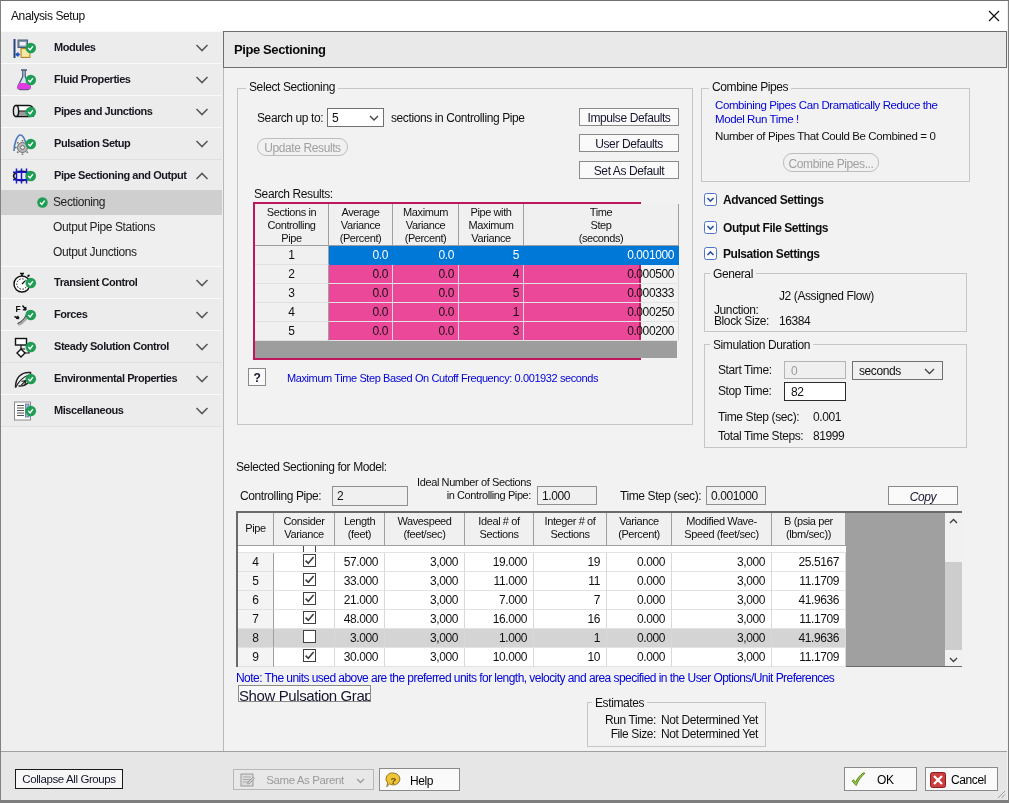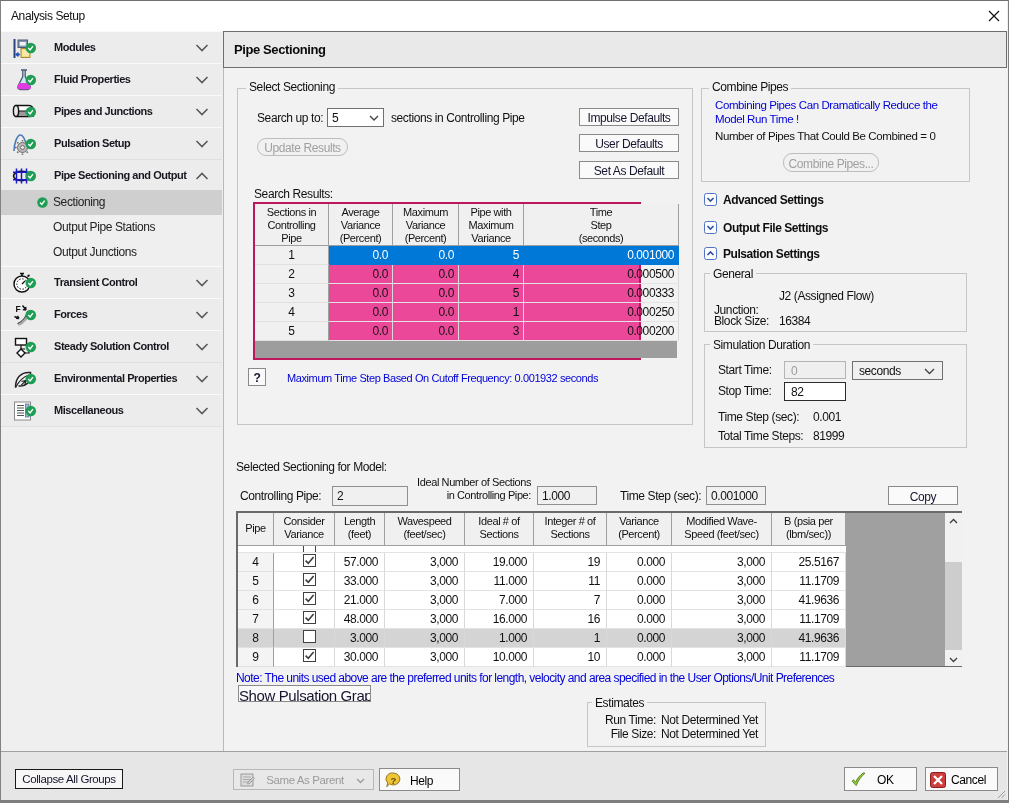--- a/index.html
+++ b/index.html
@@ -320,21 +320,21 @@
   <div class="lbl" style="left:718px;top:429px;">Total Time Steps:</div>
   <div class="lbl" style="left:813px;top:429px;">81999</div>
 
   <div class="lbl" style="left:236px;top:460px;">Selected Sectioning for Model:</div>
   <div class="lbl" style="left:240px;top:489px;">Controlling Pipe:</div>
   <div class="tbox" style="left:332px;top:486px;width:76px;height:20px;background:#f0f0f0;border-color:#8f8f8f;">2</div>
   <div class="lbl" style="left:411px;top:476px;width:120px;text-align:right;line-height:12.5px;font-size:11px;">Ideal Number of Sections<br>in Controlling Pipe:</div>
   <div class="tbox" style="left:537px;top:486px;width:60px;height:19px;background:#f0f0f0;border-color:#8f8f8f;">1.000</div>
   <div class="lbl" style="left:620px;top:489px;">Time Step (sec):</div>
   <div class="tbox" style="left:706px;top:486px;width:60px;height:19px;background:#f0f0f0;border-color:#8f8f8f;">0.001000</div>
-  <div class="btn" style="left:888px;top:486px;width:70px;height:19px;padding-top:3px;">Copy</div>
+  <div class="btn" style="left:888px;top:486px;width:70px;height:19px;padding-top:3px;font-style:italic;">Copy</div>
 
   <div id="btable">
     <div class="sc bh" style="left:0;top:0;width:36px;padding-top:9px;">Pipe</div>
     <div class="sc bh" style="left:36px;top:0;width:61px;">Consider<br>Variance</div>
     <div class="sc bh" style="left:97px;top:0;width:50px;">Length<br>(feet)</div>
     <div class="sc bh" style="left:147px;top:0;width:80px;">Wavespeed<br>(feet/sec)</div>
     <div class="sc bh" style="left:227px;top:0;width:69px;">Ideal # of<br>Sections</div>
     <div class="sc bh" style="left:296px;top:0;width:73px;">Integer # of<br>Sections</div>
     <div class="sc bh" style="left:369px;top:0;width:65px;">Variance<br>(Percent)</div>
     <div class="sc bh" style="left:434px;top:0;width:100px;">Modified Wave-<br>Speed (feet/sec)</div>

